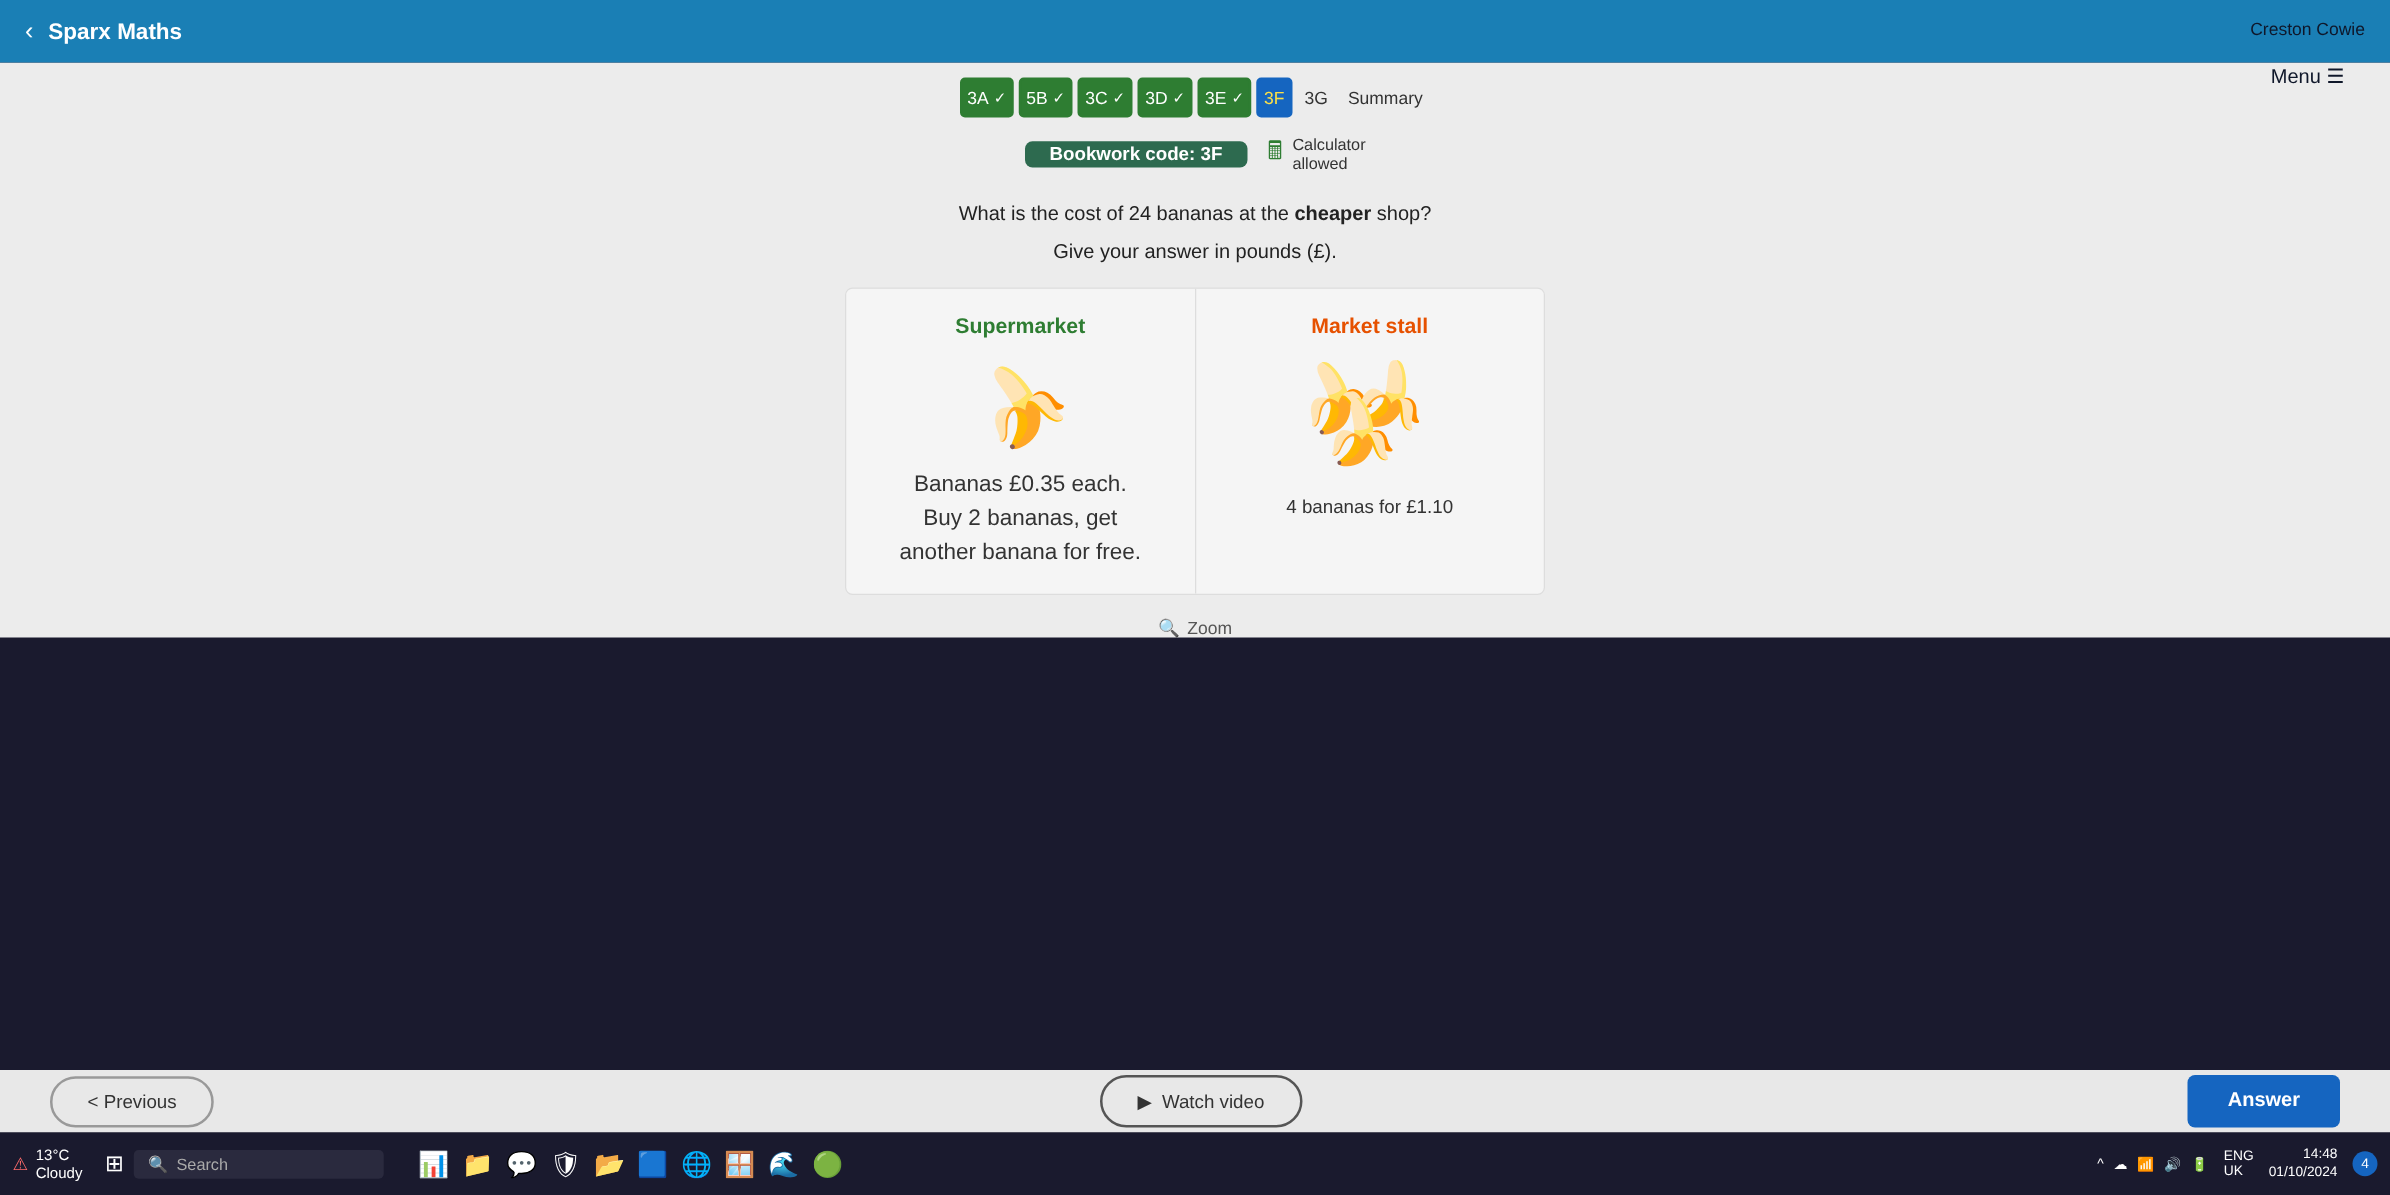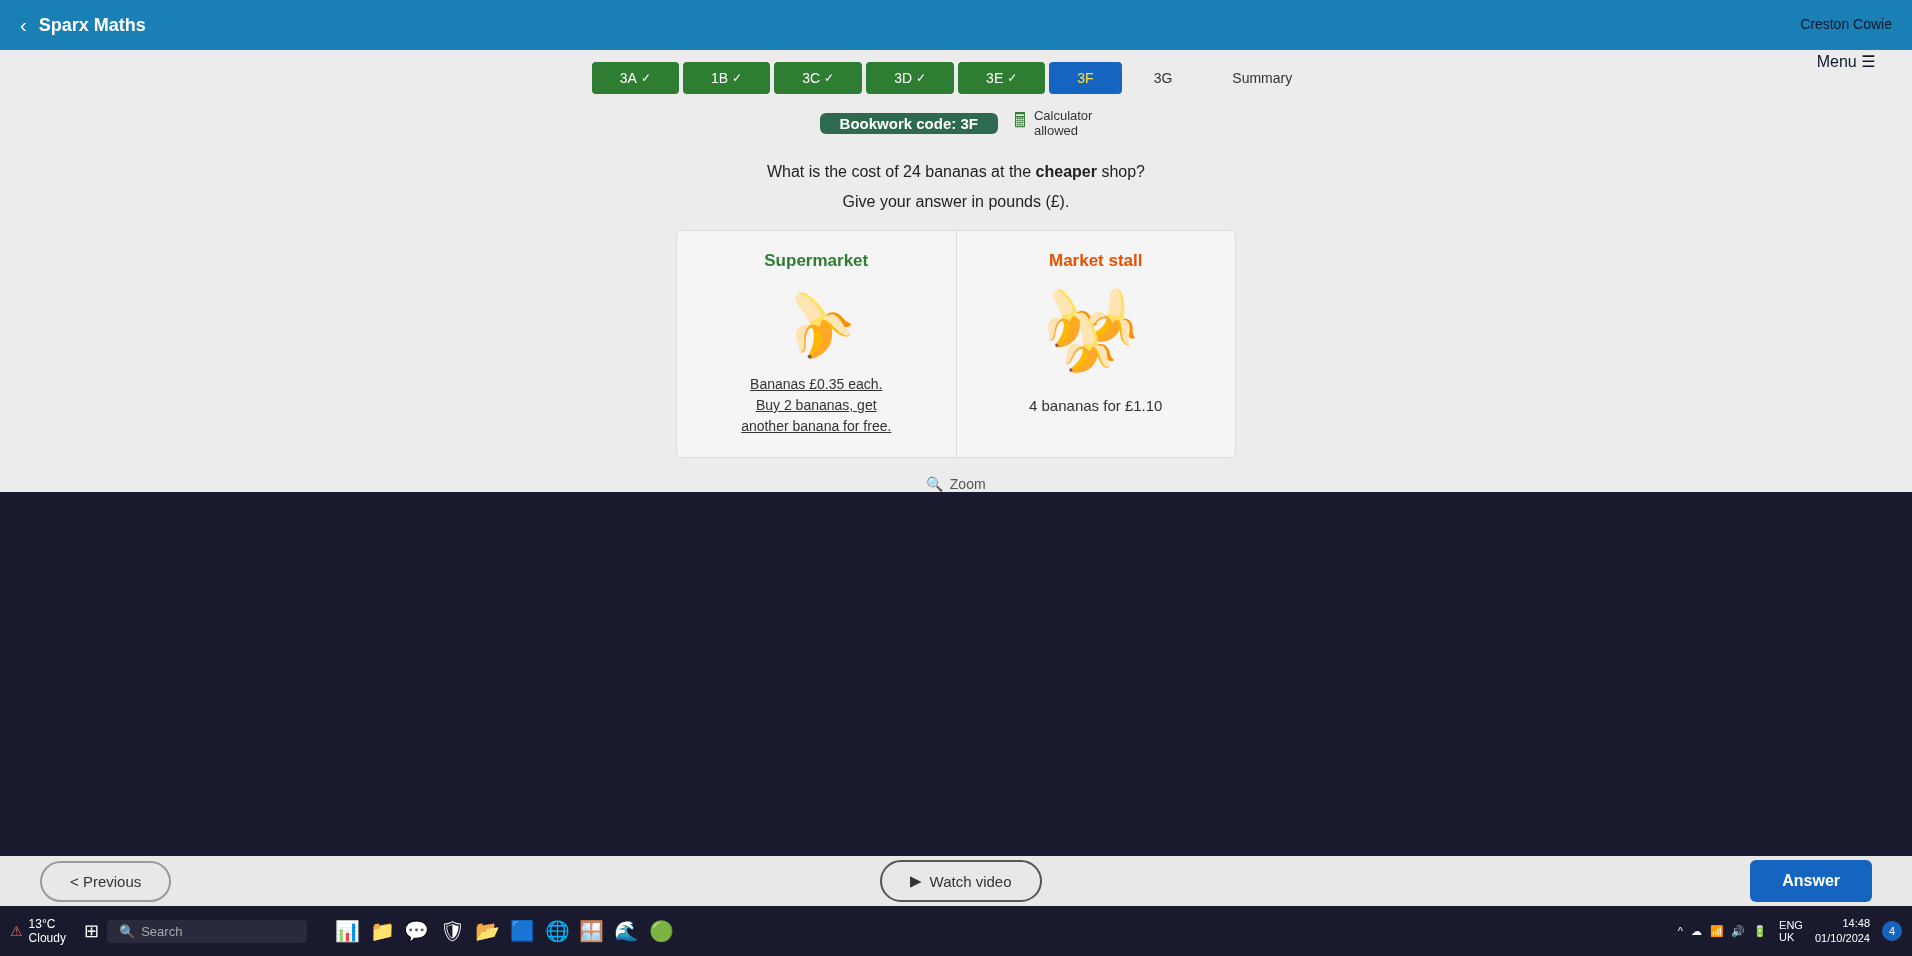--- a/index.html
+++ b/index.html
@@ -42,21 +42,21 @@
 
     
     .tab-nav {
       display: flex;
       align-items: center;
       gap: 4px;
       padding: 12px 0;
       justify-content: center;
     }
     .tab {
-      padding: 6px 26px;
+      padding: 6px 4px;
       border-radius: 4px;
       font-size: 14px;
       font-weight: 500;
       cursor: pointer;
       display: flex;
       align-items: center;
       gap: 4px;
       border: 2px solid transparent;
     }
     .tab.completed {
@@ -160,26 +160,25 @@
       font-weight: 600;
       margin-bottom: 16px;
     }
     .shop-title-orange {
       color: #e65100;
       font-size: 17px;
       font-weight: 600;
       margin-bottom: 16px;
     }
     .shop-desc {
-      font-size: 14px;
+      font-size: 18px;
       color: #333;
       text-align: center;
       line-height: 1.5;
       margin-top: 4px;
-      text-decoration: underline;
     }
     .shop-price {
       font-size: 15px;
       color: #333;
       text-align: center;
       margin-top: 8px;
     }
 
     
     .zoom-link {
@@ -339,21 +338,21 @@
 </div>
 
 <div class="content-wrapper">
 
   <div class="tab-nav">
     <div class="tab completed">
       <span>3A</span>
       <span class="checkmark">✓</span>
     </div>
     <div class="tab completed">
-      <span>1B</span>
+      <span>5B</span>
       <span class="checkmark">✓</span>
     </div>
     <div class="tab completed">
       <span>3C</span>
       <span class="checkmark">✓</span>
     </div>
     <div class="tab completed">
       <span>3D</span>
       <span class="checkmark">✓</span>
     </div>

